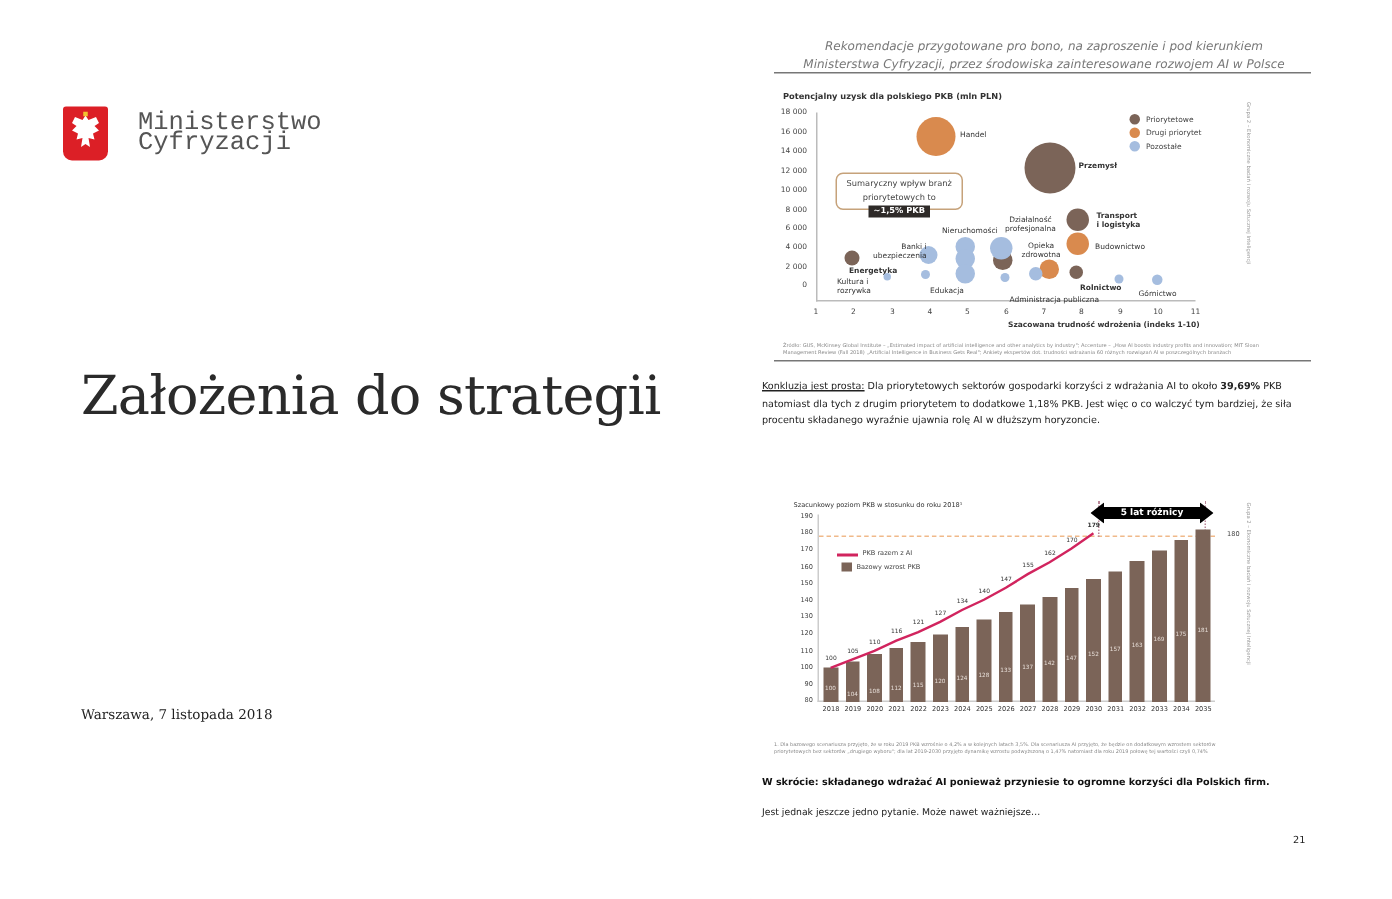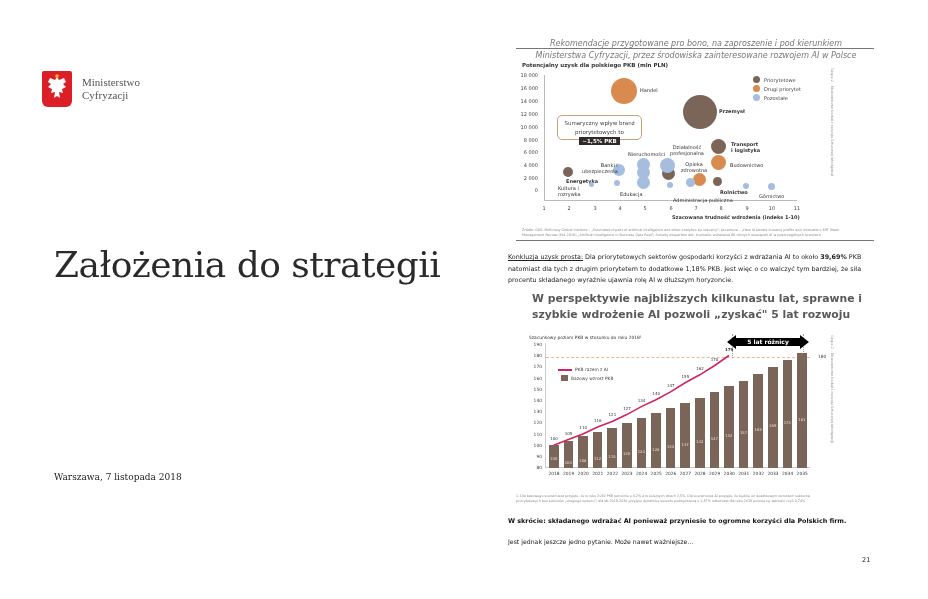--- a/index.html
+++ b/index.html
@@ -8,27 +8,27 @@
 
   .page { position: absolute; top: 0; height: 599px; background: #fff; }
   .page-left { left: 0; width: 500px; }
   .page-right { left: 500px; width: 428px; }
   .page-divider { position: absolute; left: 500px; top: 0; width: 0; height: 599px; border-left: 1px solid #f4f4f4; }
 
   
   .logo { position: absolute; left: 42px; top: 71px; display: flex; align-items: center; }
   .crest { width: 30px; height: 36px; background: #dc1f26; border-radius: 2px 2px 6px 6px; position: relative; }
   .crest svg { position: absolute; left: 0; top: 0; }
-  .logo-text { margin-left: 10px; font-family: Liberation Serif, serif; font-size: 11px; line-height: 13px; color: #555; }
+  .logo-text { margin-left: 20px; font-family: Liberation Mono, monospace; font-size: 17px; line-height: 13px; color: #555; }
   .main-title { position: absolute; left: 54px; top: 238px; font-family: "DejaVu Serif", serif; font-size: 36px; line-height: 54px; color: #2a2a2a; letter-spacing: -0.5px; }
   .subtitle { position: absolute; left: 54px; top: 347px; font-family: "DejaVu Serif", serif; font-size: 15px; color: #222; }
   .date { position: absolute; left: 54px; top: 472px; font-family: "DejaVu Serif", serif; font-size: 9px; color: #222; }
 
   
-  .header-note { position: absolute; left: 16px; width: 360px; top: 38px; text-align: center; font-family: "DejaVu Sans", sans-serif; font-style: italic; font-size: 8px; line-height: 12px; color: #777; }
+  .header-note { position: absolute; left: 16px; width: 360px; top: 25px; text-align: center; font-family: "DejaVu Sans", sans-serif; font-style: italic; font-size: 8px; line-height: 12px; color: #777; }
   .header-rule { position: absolute; left: 16px; width: 358px; top: 48px; border-top: 1px solid #777; }
 
   .chart1-title { position: absolute; left: 22px; top: 62px; font-size: 5.5px; font-weight: bold; color: #333; }
   .chart-box { position: absolute; }
   .bubble { position: absolute; border-radius: 50%; }
   .b-brown { background: #7b6458; }
   .b-orange { background: #d98a4e; }
   .b-blue { background: #a5bddf; }
   .blabel { position: absolute; font-size: 5px; color: #333; white-space: nowrap; line-height: 6px; }
   .blabel.bold { font-weight: bold; }
@@ -174,23 +174,22 @@
     <div class="callout">
       <span>Sumaryczny wpływ branż priorytetowych to</span>
       <span class="pill">~1,5% PKB</span>
     </div>
     <div class="side-label" style="left:330px;top:68px;">Grupa 2 – Ekonomiczne badań i rozwoju Sztucznej Inteligencji</div>
   </div>
   <div class="source">Źródło: GUS, McKinsey Global Institute – „Estimated impact of artificial intelligence and other analytics by industry"; Accenture – „How AI boosts industry profits and innovation; MIT Sloan Management Review (Fall 2018) „Artificial Intelligence in Business Gets Real"; Ankiety ekspertów dot. trudności wdrażania 60 różnych rozwiązań AI w poszczególnych branżach</div>
   <div class="rule2"></div>
 
   <div class="body-text">
-    <u>Konkluzja uzysk prosta:</u><span> Dla priorytetowych sektorów gospodarki korzyści z wdrażania AI to około </span><b>39,69%</b><span> PKB natomiast dla tych z drugim priorytetem to dodatkowe 1,18% PKB. Jest więc o co walczyć tym bardziej, że siła procentu składanego wyraźnie ujawnia rolę AI w dłuższym horyzoncie.</span>
-  </div>
-  <div class="headline">W perspektywie najbliższych kilkunastu lat, sprawne i szybkie wdrożenie AI pozwoli „zyskać" 5 lat rozwoju</div>
+    <u>Konkluzja jest prosta:</u><span> Dla priorytetowych sektorów gospodarki korzyści z wdrażania AI to około </span><b>39,69%</b><span> PKB natomiast dla tych z drugim priorytetem to dodatkowe 1,18% PKB. Jest więc o co walczyć tym bardziej, że siła procentu składanego wyraźnie ujawnia rolę AI w dłuższym horyzoncie.</span>
+  </div>
 
   <div class="chart2-title">Szacunkowy poziom PKB w stosunku do roku 2018¹</div>
   <div class="chart-box" style="left:0;top:0;width:428px;height:599px;">
     <div style="position:absolute;left:45px;top:343px;width:265px;height:125px;border-left:1px solid #ccc;border-bottom:1px solid #ccc;"></div>
 
     <div style="position:absolute;left:46px;top:357px;width:264px;border-top:1px dashed #f0b98a;"></div>
     <div style="position:absolute;left:318px;top:354px;font-size:4.4px;color:#444;">180</div>
 
     <div style="position:absolute;left:232px;top:334px;height:24px;border-left:1px dotted #b89;"></div>
     <div style="position:absolute;left:303px;top:334px;height:24px;border-left:1px dotted #b89;"></div>

